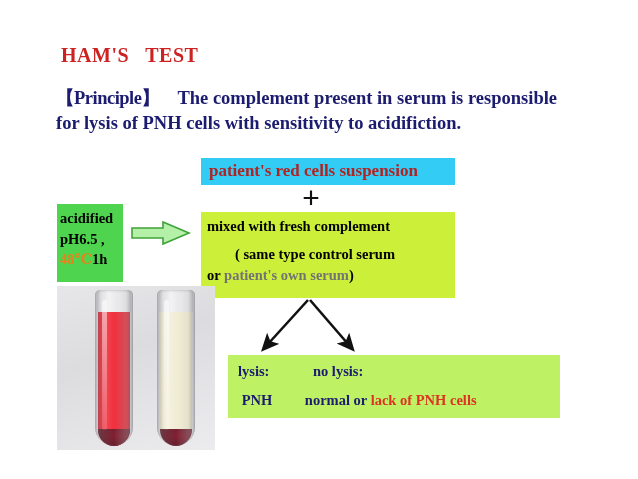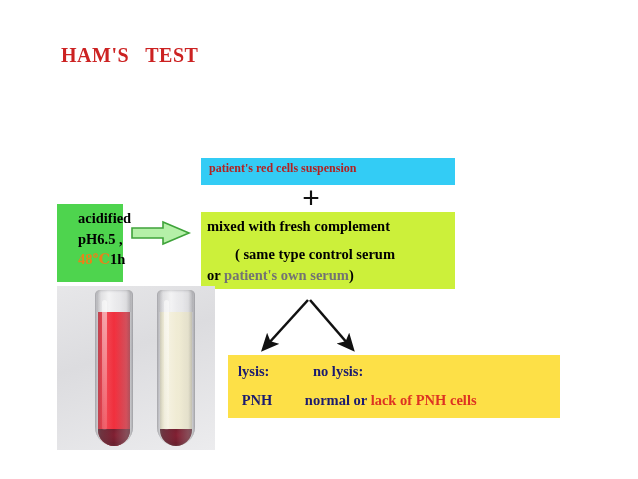--- a/index.html
+++ b/index.html
@@ -45,21 +45,21 @@
 
   
   #cond-box {
     position: absolute;
     left: 57px;
     top: 204px;
     width: 66px;
     height: 78px;
     background: #4ed44e;
     box-sizing: border-box;
-    padding: 4px 0 0 21px;
+    padding: 4px 0 0 3px;
     font-size: 14.5px;
     font-weight: bold;
     color: #000000;
     line-height: 1.42;
   }
   #cond-box .temp { color: #e8821a; }
 
   
   #cond-arrow {
     position: absolute;
@@ -72,21 +72,21 @@
   
   #box-suspension {
     position: absolute;
     left: 201px;
     top: 158px;
     width: 254px;
     height: 27px;
     background: #33ccf5;
     box-sizing: border-box;
     padding: 3px 0 12px 8px;
-    font-size: 12px;
+    font-size: 17px;
     font-weight: bold;
     color: #b22222;
   }
 
   
   #plus {
     position: absolute;
     left: 298px;
     top: 185px;
     width: 26px;
@@ -98,21 +98,21 @@
     font-family: "Liberation Sans", sans-serif;
     font-weight: 400;
   }
 
   
   #box-mixed {
     position: absolute;
     left: 201px;
     top: 212px;
     width: 254px;
-    height: 77px;
+    height: 86px;
     background: #ccf03a;
     box-sizing: border-box;
     padding: 4px 0 0 6px;
     font-size: 14.5px;
     font-weight: bold;
     color: #000000;
     line-height: 1.45;
   }
   #box-mixed .l2 { display: block; margin-top: 7px; padding-left: 4px; margin-left: 24px; }
   #box-mixed .l3 { display: block; }
@@ -127,21 +127,21 @@
     height: 58px;
   }
 
   
   #box-result {
     position: absolute;
     left: 228px;
     top: 355px;
     width: 332px;
     height: 63px;
-    background: #fde047;
+    background: #bef264;
     box-sizing: border-box;
     padding: 8px 0 0 10px;
     font-size: 14.5px;
     font-weight: bold;
     color: #1b1b6f;
   }
   #box-result .row { display: block; white-space: pre; }
   #box-result .row2 { margin-top: 12px; }
   #box-result .lack { color: #dd3322; }
 
@@ -195,20 +195,21 @@
     background: linear-gradient(90deg,#ddd9bd 0%, #f4f0dc 25%, #eee9cf 60%, #d4cfb2 100%);
   }
 </style>
 </head>
 <body>
 
 <div id="slide">
 
   <div id="title">HAM'S   TEST</div>
 
+  <div id="principle"><span class="bracket">【Principle】</span><span class="gap"></span><span>The complement present in serum is responsible for lysis of PNH cells with sensitivity to acidifiction.</span></div>
 
   <div id="cond-box">
     <div>acidified</div>
     <div>pH6.5 ,</div>
     <div><span class="temp">48℃</span><span>1h</span></div>
   </div>
 
   <div id="cond-arrow">
     <svg width="62" height="26" viewBox="0 0 62 26">
       <polygon points="2,8 33,8 33,2 59,13 33,24 33,18 2,18" fill="#b5f0a8" stroke="#3fa33a" stroke-width="1.6"></polygon>

